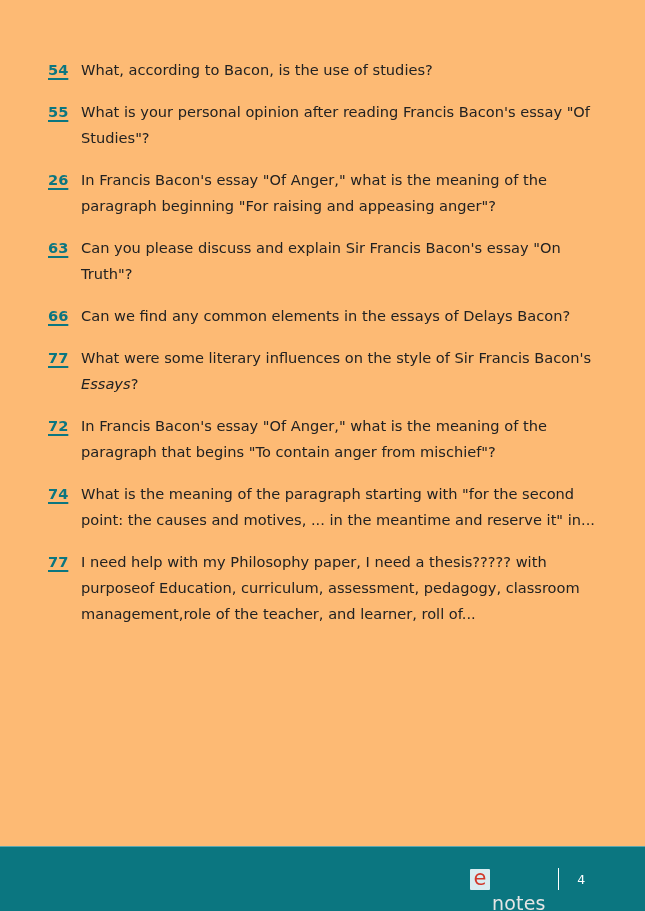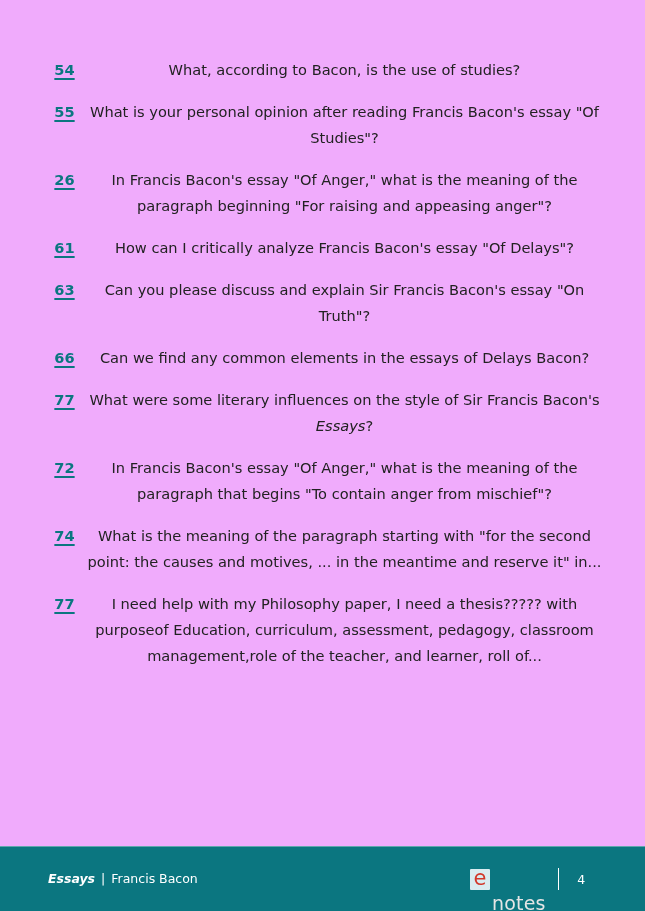--- a/index.html
+++ b/index.html
@@ -13,22 +13,21 @@
       position: relative;
       overflow: hidden;
       font-family: "DejaVu Sans", sans-serif;
       color: #222222;
     }
     .page {
       position: absolute;
       left: 0; top: 0;
       width: 645px;
       height: 846px;
-      background: #f0abfc;
-      text-align: center;
+      background: #fdba74;
     }
     .qlist {
       position: absolute;
       left: 48px;
       top: 57px;
       width: 560px;
       margin: 0;
       padding: 0;
       list-style: none;
     }
@@ -139,24 +138,20 @@
     </li>
     <li class="qitem">
       <span class="qnum">55</span>
       <span class="qtext">What is your personal opinion after reading Francis Bacon's essay "Of Studies"?</span>
     </li>
     <li class="qitem">
       <span class="qnum">26</span>
       <span class="qtext">In Francis Bacon's essay "Of Anger," what is the meaning of the paragraph beginning "For raising and appeasing anger"?</span>
     </li>
     <li class="qitem">
-      <span class="qnum">61</span>
-      <span class="qtext">How can I critically analyze Francis Bacon's essay "Of Delays"?</span>
-    </li>
-    <li class="qitem">
       <span class="qnum">63</span>
       <span class="qtext">Can you please discuss and explain Sir Francis Bacon's essay "On Truth"?</span>
     </li>
     <li class="qitem">
       <span class="qnum">66</span>
       <span class="qtext">Can we find any common elements in the essays of Delays Bacon?</span>
     </li>
     <li class="qitem">
       <span class="qnum">77</span>
       <span class="qtext"><span>What were some literary influences on the style of Sir Francis Bacon's </span><em>Essays</em><span>?</span></span>
@@ -170,23 +165,20 @@
       <span class="qtext">What is the meaning of the paragraph starting with "for the second point: the causes and motives, ... in the meantime and reserve it" in...</span>
     </li>
     <li class="qitem">
       <span class="qnum">77</span>
       <span class="qtext">I need help with my Philosophy paper, I need a thesis????? with purposeof Education, curriculum, assessment, pedagogy, classroom management,role of the teacher, and learner, roll of...</span>
     </li>
   </ul>
 </div>
 
 <div class="footer">
-  <div class="footer-left">
-    <span class="footer-title">Essays</span><span class="footer-sep">|</span><span>Francis Bacon</span>
-  </div>
   <div class="footer-right">
     <div class="logo">
       <span class="logo-e">e</span>
       <span class="logo-rest">notes</span>
     </div>
     <span class="vbar"></span>
     <span class="page-num">4</span>
   </div>
 </div>
 

